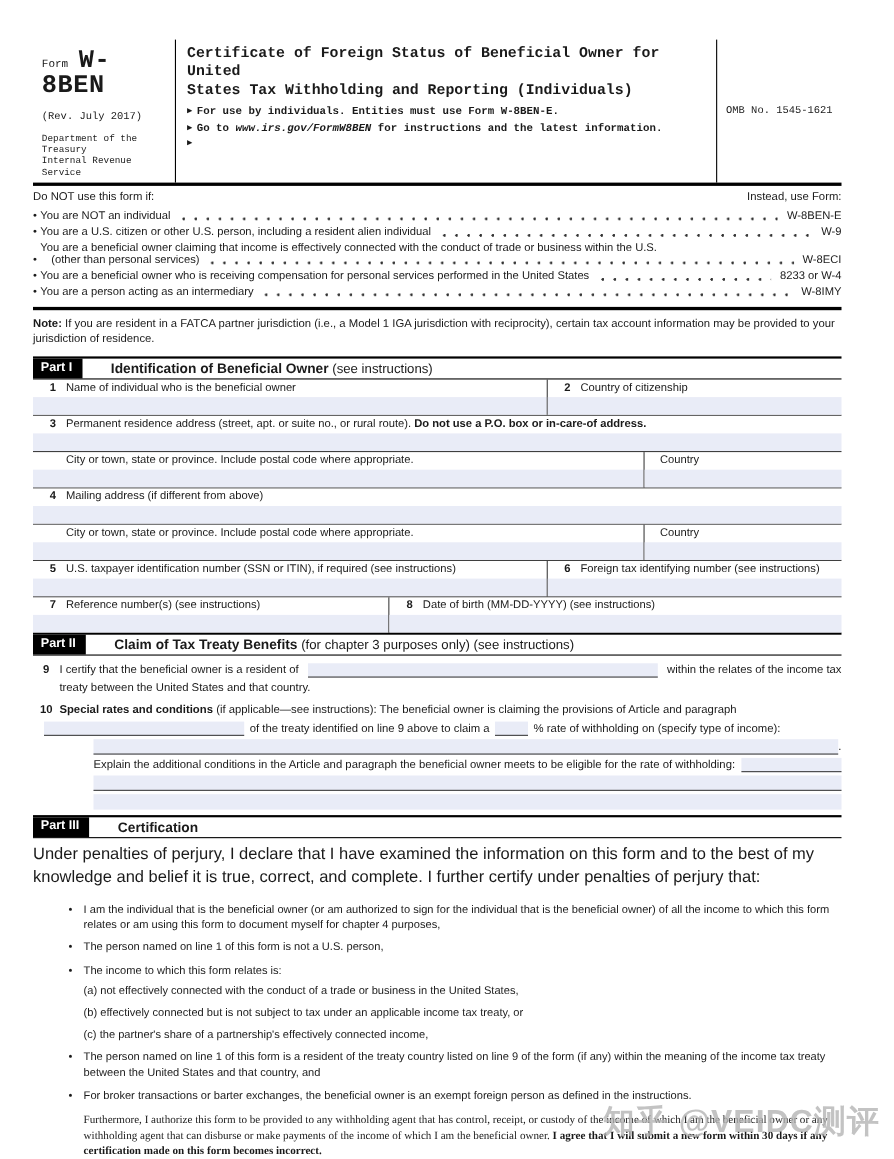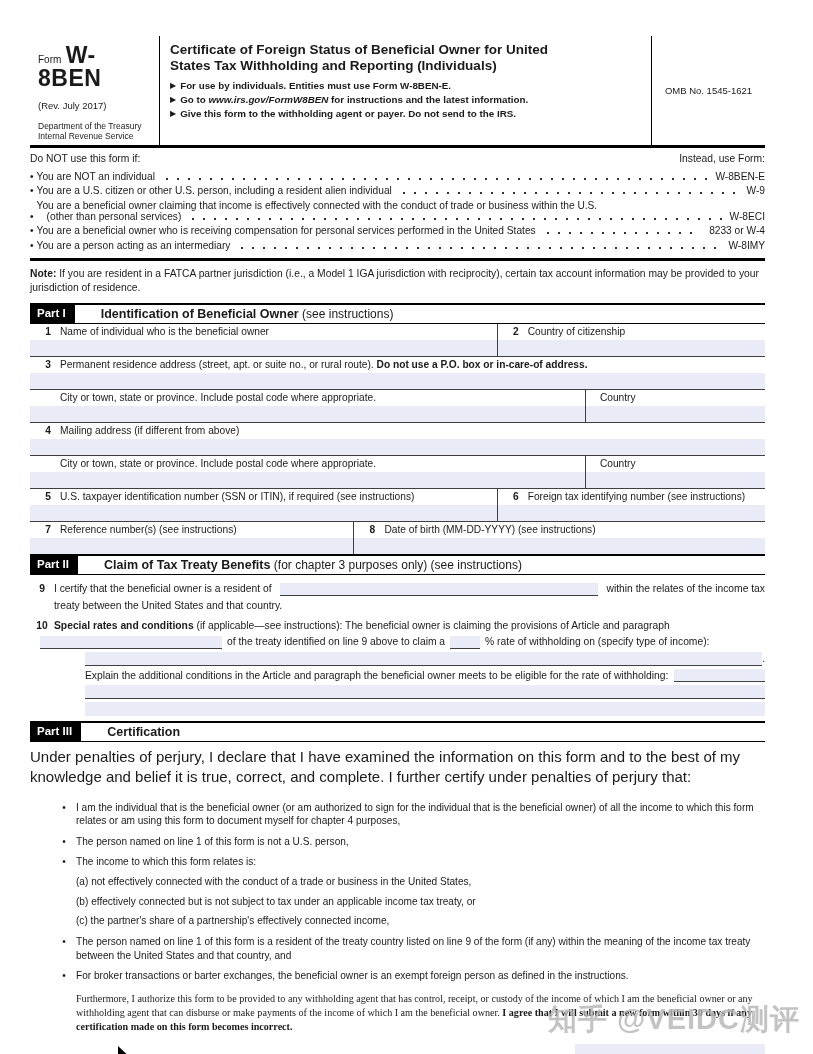--- a/index.html
+++ b/index.html
@@ -5,21 +5,21 @@
   * { box-sizing: border-box; margin: 0; padding: 0; }
   html,body { background:#fff; }
   body {
     width: 813px; height: 1054px; position: relative; overflow: hidden;
     font-family: "Liberation Sans", "DejaVu Sans", sans-serif;
     color: #1a1a1a; -webkit-font-smoothing: antialiased;
   }
   .page { position: absolute; left: 30px; top: 36px; width: 735px; }
 
   
-  .hdr { display: flex; border-bottom: 3px solid #000; }
+  .hdr { display: flex; border-bottom: 3px solid #000; font-family: Liberation Mono, monospace; }
   .hdr-left { width: 130px; padding: 8px 6px 4px 8px; border-right: 1.5px solid #000; }
   .form-word { font-size: 10px; }
   .form-num { font-size: 23px; font-weight: bold; letter-spacing: .5px; line-height: 1; }
   .rev { font-size: 9.5px; margin-top: 10px; }
   .agency { font-size: 8.5px; margin-top: 10px; line-height: 1.2; }
   .hdr-center { flex: 1; padding: 6px 10px 4px 10px; text-align: left; border-right: 1.5px solid #000; }
   .hdr-title { font-size: 13.5px; font-weight: bold; line-height: 1.22; }
   .hdr-bullets { margin-top: 4px; font-size: 9.8px; font-weight: bold; line-height: 1.45; }
   .arrow:before { content: "\25B6"; font-size: 8px; margin-right: 4px; position: relative; top: -1px; }
   .url { font-style: italic; }
@@ -115,21 +115,21 @@
       </div>
     </div>
     <div class="hdr-center">
       <div class="hdr-title">
         <div>Certificate of Foreign Status of Beneficial Owner for United</div>
         <div>States Tax Withholding and Reporting (Individuals)</div>
       </div>
       <div class="hdr-bullets">
         <div><span class="arrow"></span><span>For use by individuals. Entities must use Form W-8BEN-E.</span></div>
         <div><span class="arrow"></span><span>Go to </span><span class="url">www.irs.gov/FormW8BEN</span><span> for instructions and the latest information.</span></div>
-        <div><span class="arrow"></span><span>Give this form to the withholding agent or payer. Do not send to the IRS.</span></div>
+        <div><span class="arrow"></span></div>
       </div>
     </div>
     <div class="hdr-right">OMB No. 1545-1621</div>
   </div>
 
   <div class="dnu">
     <div class="dnu-head">
       <span>Do NOT use this form if:</span>
       <span>Instead, use Form:</span>
     </div>

